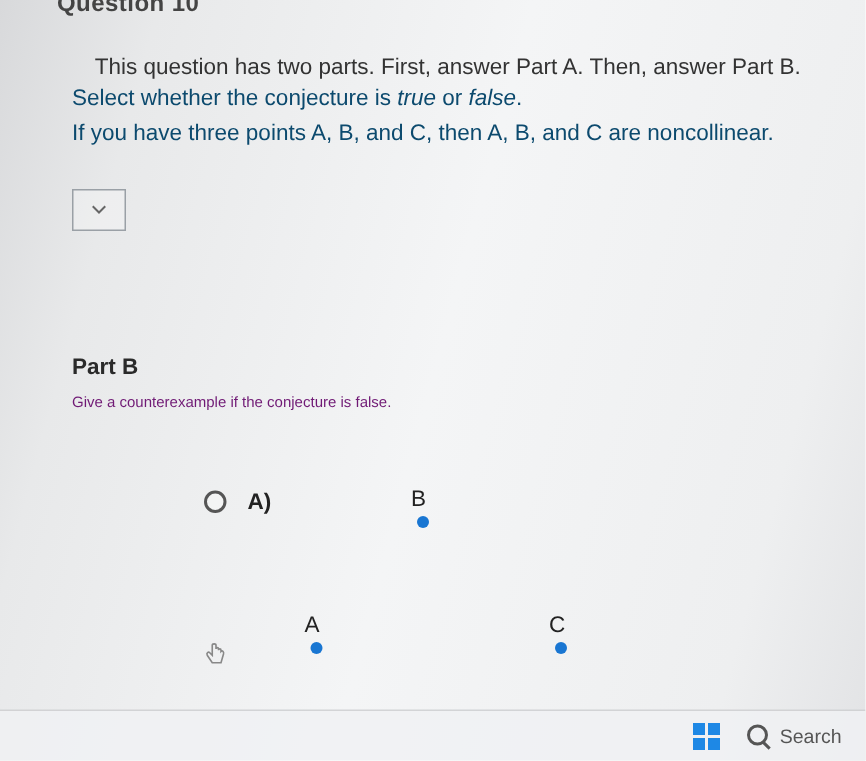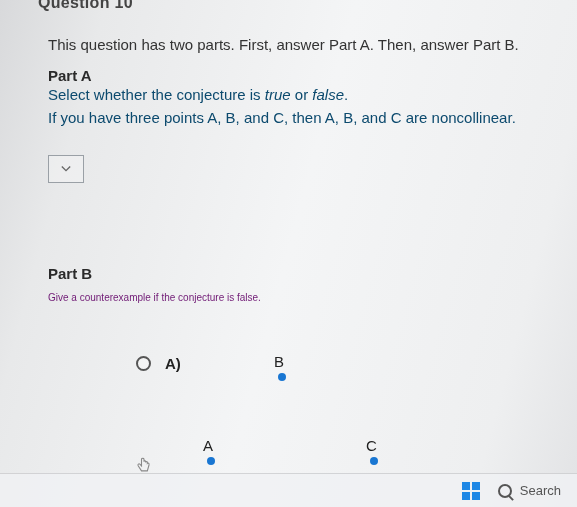--- a/index.html
+++ b/index.html
@@ -21,20 +21,21 @@
       color: #444;
       margin-top: -6px;
       margin-left: -10px;
       letter-spacing: 0.3px;
     }
     .intro {
       margin-top: 22px;
       font-size: 15px;
       color: #333;
       line-height: 1.4;
+      text-align: center;
     }
     .part-label {
       font-weight: 700;
       font-size: 15px;
       margin-top: 12px;
       color: #2a2a2a;
     }
     .instr {
       margin-top: 0;
       font-size: 15px;
@@ -121,21 +122,21 @@
     }
     .win-icon {
       width: 18px; height: 18px;
       display: grid;
       grid-template-columns: 1fr 1fr;
       grid-template-rows: 1fr 1fr;
       gap: 2px;
     }
     .win-icon span { background: #1e88e5; }
     .search-pill {
-      display: flex; align-items: flex-end; gap: 8px;
+      display: flex; align-items: flex-start; gap: 8px;
       color: #555; font-size: 13px;
     }
     .mag {
       width: 14px; height: 14px;
       border: 2px solid #555;
       border-radius: 50%;
       position: relative;
     }
     .mag::after {
       content: "";
@@ -147,21 +148,20 @@
     }
   </style>
 </head>
 <body>
 
 <div class="page">
   <div class="header-crop">Question 10</div>
 
   <p class="intro">This question has two parts. First, answer Part A. Then, answer Part B.</p>
 
-  <p class="part-label">Part A</p>
 
   <p class="instr">
     <span>Select whether the conjecture is </span><span class="italic">true</span><span> or </span><span class="italic">false</span><span>.</span>
     <br>
     <span>If you have three points A, B, and C, then A, B, and C are noncollinear.</span>
   </p>
 
   <div class="select-wrap">
     <div class="select-box">
       <span class="chevron">

